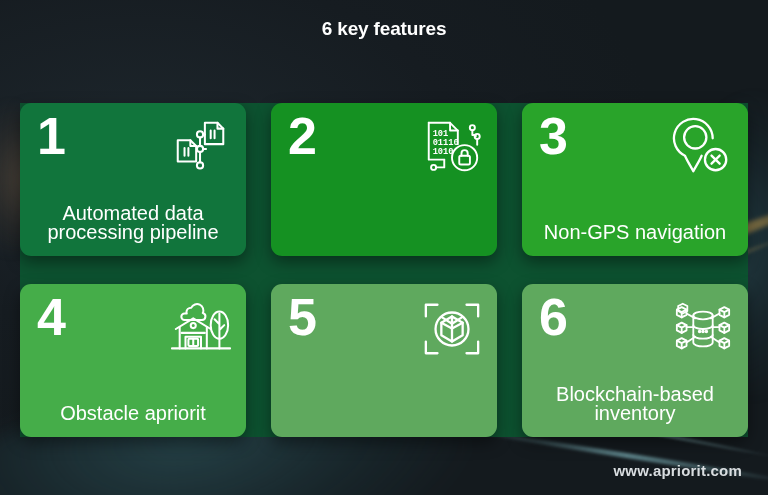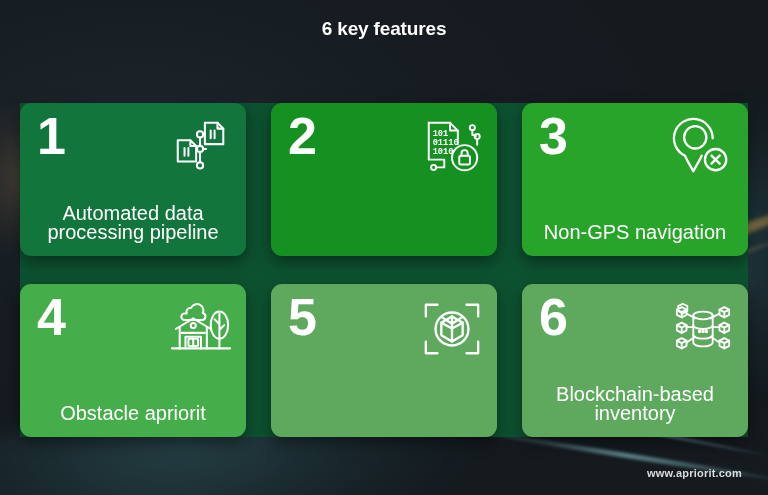--- a/index.html
+++ b/index.html
@@ -197,21 +197,21 @@
     line-height: 19px;
     font-weight: normal;
   }
 
   
   .footer {
     position: absolute;
     right: 26px;
     bottom: 16px;
     color: #d9dde0;
-    font-size: 11px;
+    font-size: 15px;
     font-weight: bold;
     letter-spacing: 0.2px;
     z-index: 7;
   }
 </style>
 </head>
 <body>
 
 <div class="poster">
 

